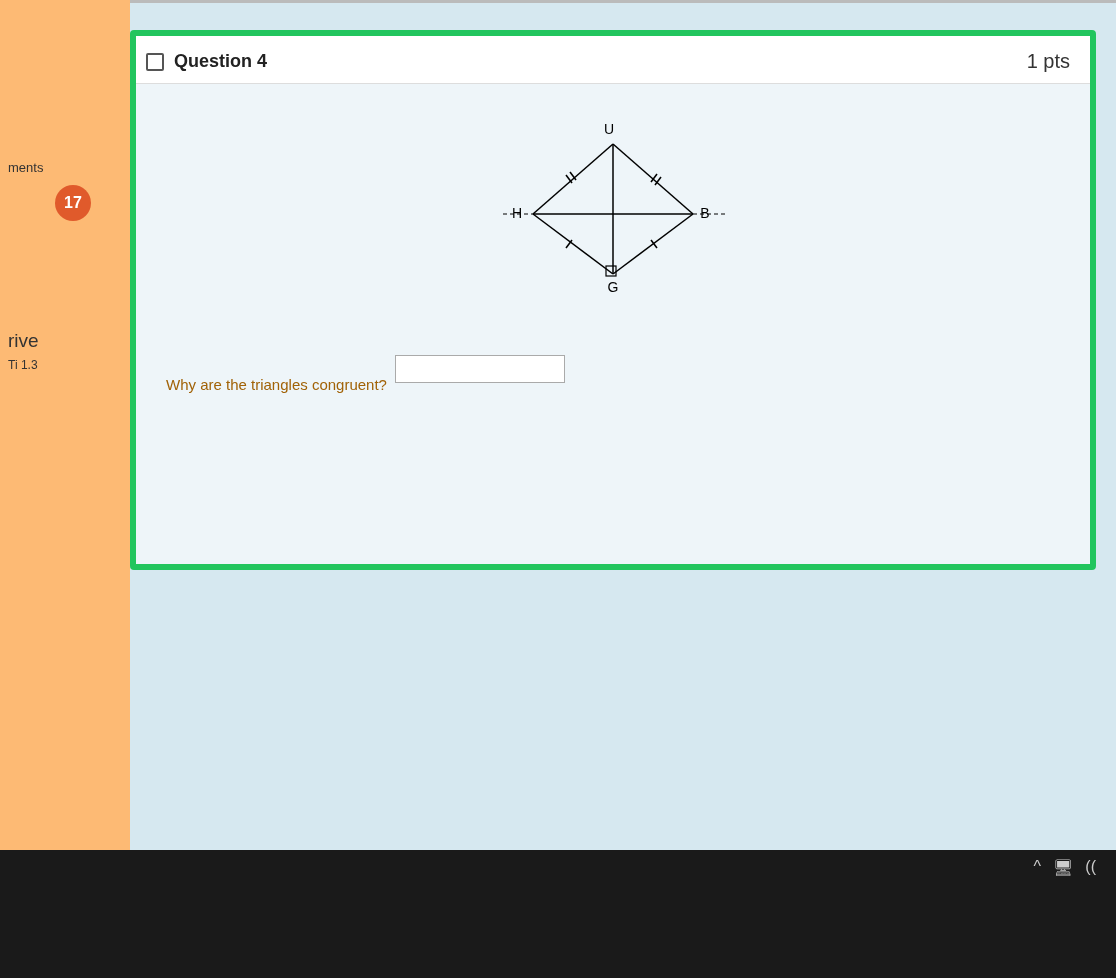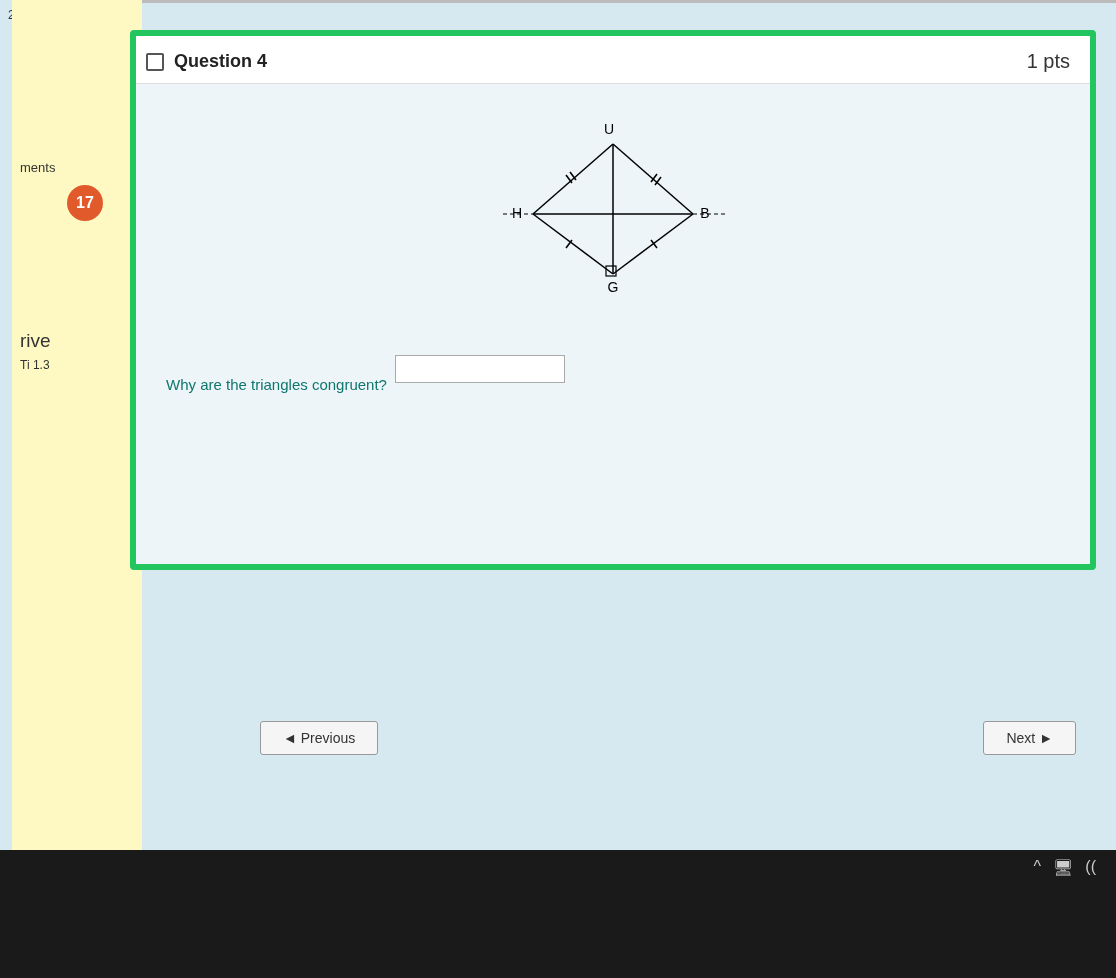--- a/index.html
+++ b/index.html
@@ -23,25 +23,25 @@
     .year-label {
       position: absolute;
       top: 8px;
       left: 8px;
       font-size: 12px;
       color: #333;
     }
 
     .sidebar {
       position: absolute;
-      left: 12px;
+      left: 0;
       top: 0;
       width: 130px;
       height: 850px;
-      background: #fef9c3;
+      background: #fdba74;
     }
 
     .sidebar-badge {
       position: absolute;
       top: 185px;
       left: 55px;
       width: 36px;
       height: 36px;
       background: #e05a2b;
       border-radius: 50%;
@@ -148,21 +148,21 @@
     .question-row {
       display: flex;
       align-items: center;
       margin-bottom: 24px;
       flex-wrap: wrap;
       gap: 8px;
     }
 
     .question-text {
       font-size: 15px;
-      color: #0f766e;
+      color: #a16207;
       margin-top: 32px;
     }
 
     .answer-input {
       border: 1px solid #aaa;
       background: white;
       height: 28px;
       width: 170px;
       padding: 2px 6px;
       font-size: 14px;
@@ -308,24 +308,20 @@
 
         <div class="question-row">
           <span class="question-text">Why are the triangles congruent?</span>
           <input type="text" class="answer-input" value="" placeholder="" style="">
         </div>
 
 
       </div>
     </div>
 
-    <div class="nav-bar">
-      <button class="nav-btn">◄ Previous</button>
-      <button class="nav-btn">Next ►</button>
-    </div>
 
   </div>
 </div>
 
 <div class="taskbar">
   <span class="taskbar-icon">^</span>
   <span class="taskbar-icon">🖥</span>
   <span class="taskbar-icon">((</span>
 </div>
 

